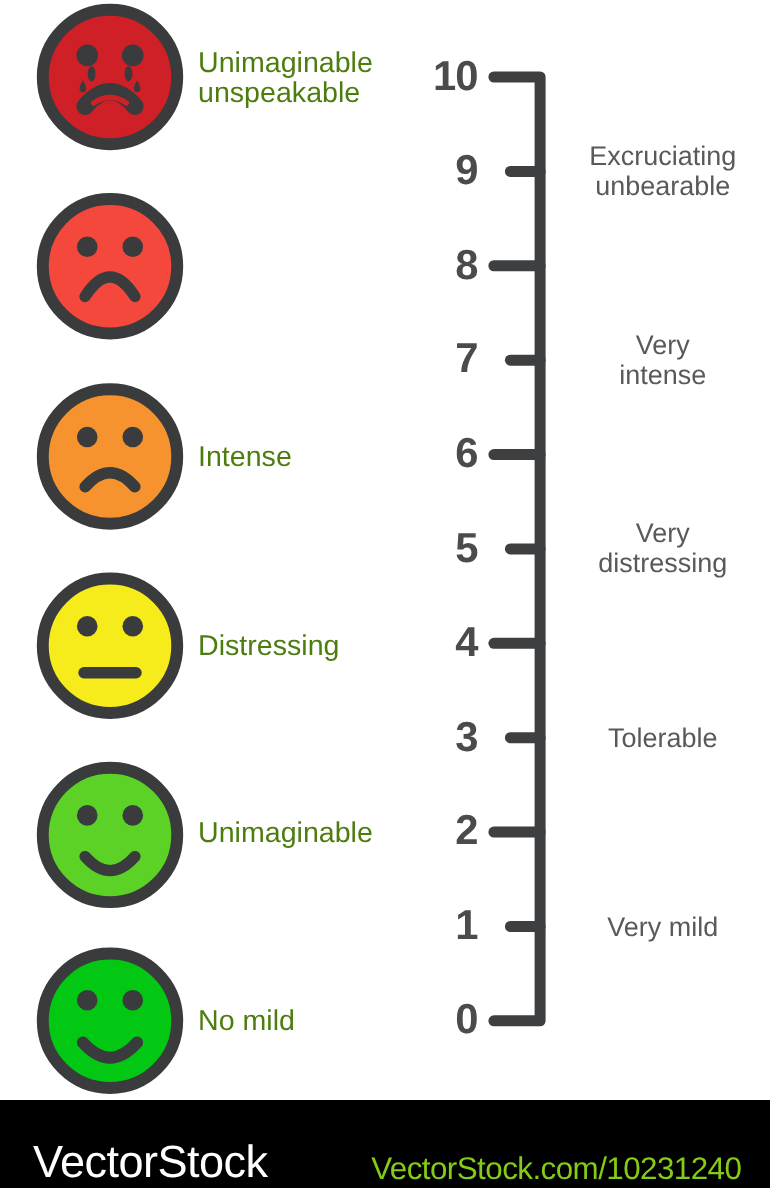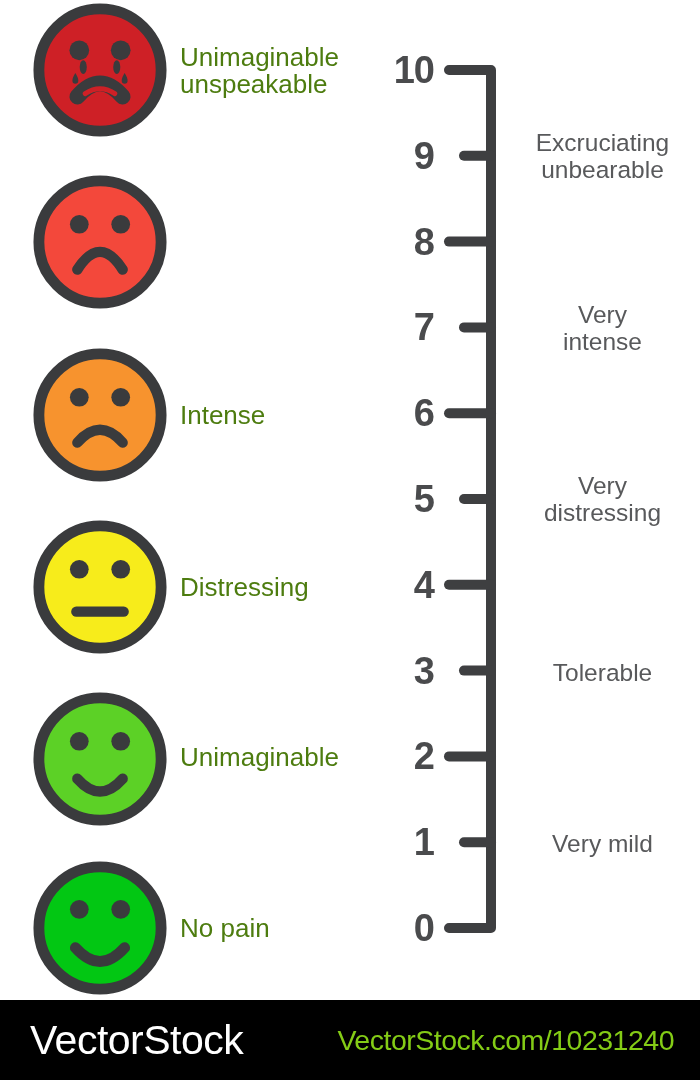--- a/index.html
+++ b/index.html
@@ -20,21 +20,21 @@
     font-size:38px;font-weight:bold;color:#4A4B4D;letter-spacing:-1px;
   }
   .right-label{
     position:absolute;left:505px;width:195px;text-align:center;
     transform:translateY(-50%);
     font-size:24.5px;line-height:27px;color:#58595B;white-space:pre-line;
   }
   .scale-svg{position:absolute;left:440px;top:60px;}
   .footer{
     position:absolute;left:0;bottom:0;width:700px;height:80px;background:#000;
-    display:flex;align-items:center;justify-content:space-between;
+    display:flex;align-items:flex-end;justify-content:space-between;
     box-sizing:border-box;padding:0 26px 0 30px;
   }
   .brand{color:#fff;font-size:41px;letter-spacing:-0.5px;}
   .footer-url{color:#84cc16;font-size:28.5px;letter-spacing:-0.5px;}
 </style>
 </head>
 <body>
 
 <div class="canvas">
 
@@ -90,21 +90,21 @@
       <circle cx="91" cy="51" r="9.5" fill="#3A3B3D"></circle>
       <path d="M45,90 Q70,118 95,90" fill="none" stroke="#3A3B3D" stroke-width="11" stroke-linecap="round"></path>
     </svg>
   </div>
 
   <div class="mid-label" style="top:70px">Unimaginable
 unspeakable</div>
   <div class="mid-label" style="top:415px">Intense</div>
   <div class="mid-label" style="top:587px">Distressing</div>
   <div class="mid-label" style="top:757px">Unimaginable</div>
-  <div class="mid-label" style="top:928px">No pain</div>
+  <div class="mid-label" style="top:928px">No mild</div>
 
   <div class="num-label" style="top:70px">10</div>
   <div class="num-label" style="top:156px">9</div>
   <div class="num-label" style="top:242px">8</div>
   <div class="num-label" style="top:327px">7</div>
   <div class="num-label" style="top:413px">6</div>
   <div class="num-label" style="top:499px">5</div>
   <div class="num-label" style="top:585px">4</div>
   <div class="num-label" style="top:671px">3</div>
   <div class="num-label" style="top:756px">2</div>

